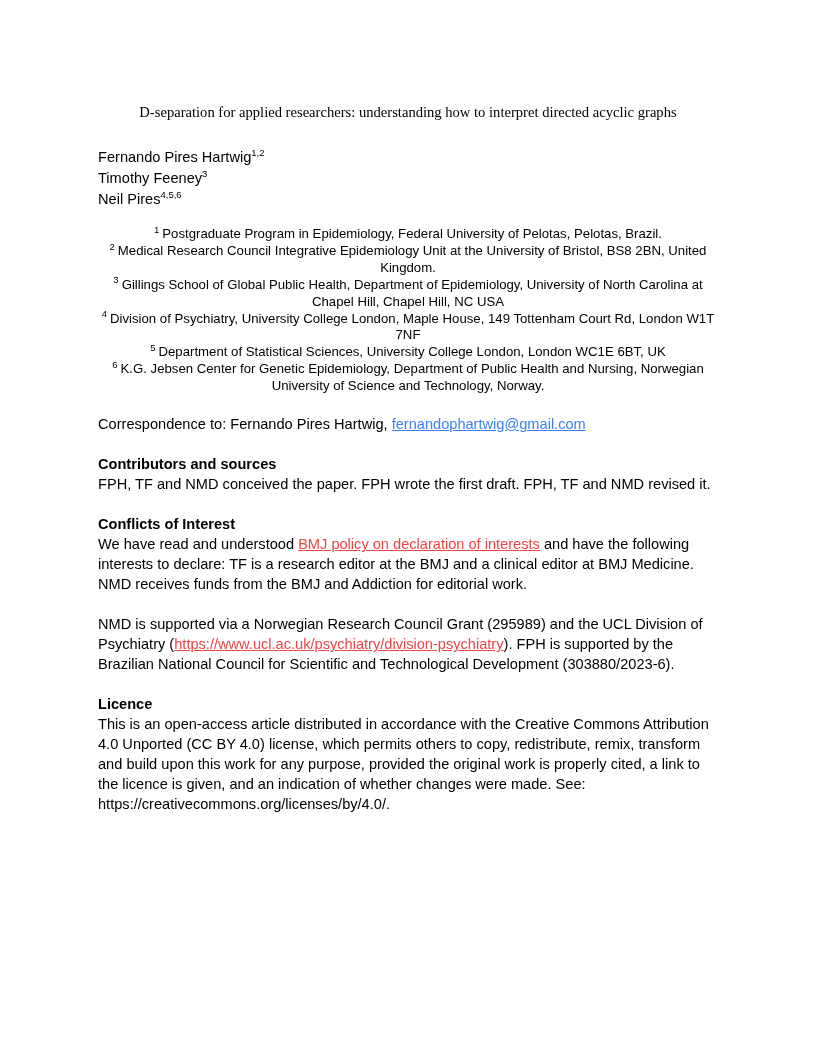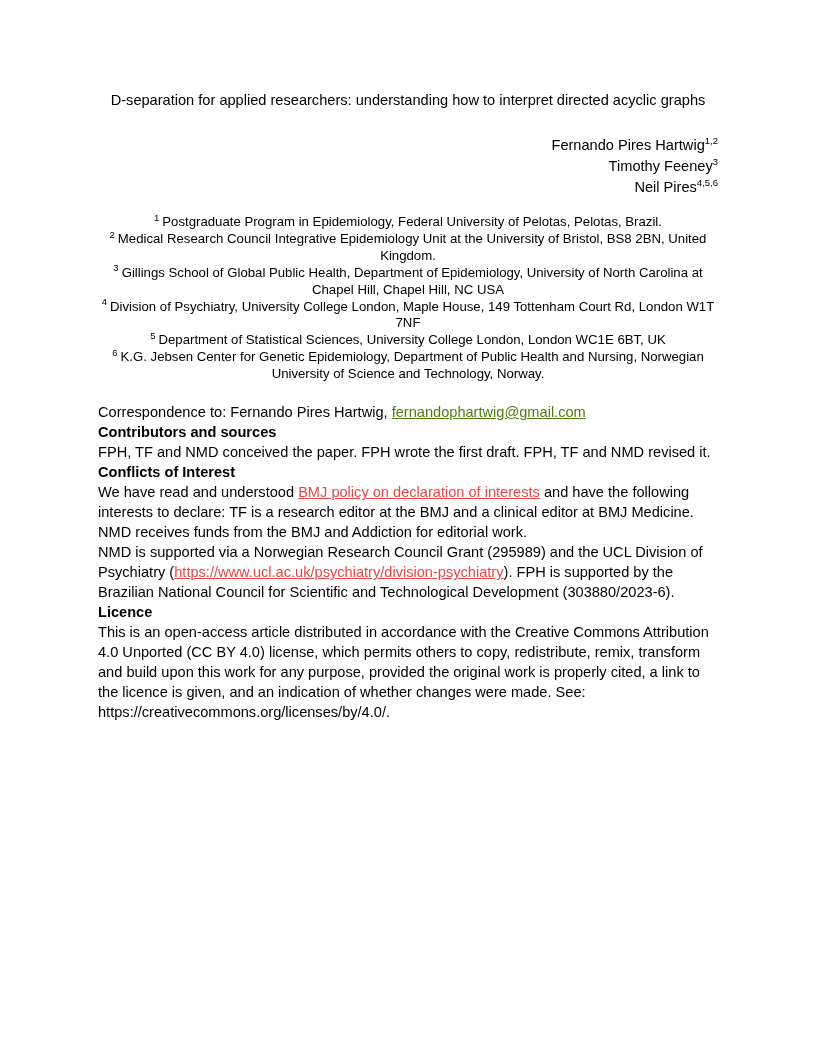--- a/index.html
+++ b/index.html
@@ -9,48 +9,49 @@
     height: 1056px;
     margin: 0 auto;
     background: #ffffff;
     padding: 85px 98px 40px 98px;
     font-family: "Liberation Sans", sans-serif;
     font-size: 14.6px;
     color: #000000;
     overflow: hidden;
   }
   .title {
-    margin: 4px;
+    margin: 16px;
     text-align: center;
     font-size: 14.6px;
     font-weight: 400;
     line-height: 22px;
+    font-family: Liberation Serif, serif;
   }
-  .authors { margin-top: 24px; text-align: right; }
+  .authors { margin-top: 24px; text-align: left; }
   .author { margin: 0; line-height: 21px; }
   .affiliations {
     margin-top: 16px;
     text-align: center;
     font-size: 13.2px;
     line-height: 16.9px;
   }
   .affil { margin: 0; }
   sup { font-size: 9.5px; line-height: 0; vertical-align: super; }
   .affil sup { margin-right: 3px; }
   .para { margin: 19px 0 0 0; line-height: 20px; }
-  .doc-section { }
+  .doc-section { margin-top: 20px; }
   .section-heading {
     margin: 0;
     font-size: 14.6px;
     font-weight: 700;
     line-height: 20px;
   }
   .doc-section p { margin: 0; line-height: 20px; }
   a { text-decoration: underline; cursor: pointer; }
-  a.email-link-style { color: #4d7c0f; }
+  a.email-link-style { color: #3b82f6; }
   a.web-link-style { color: #ef4444; text-decoration: underline; }
 </style>
 </head>
 <body>
 
 <div class="page">
 
   <h1 class="title">D-separation for applied researchers: understanding how to interpret directed acyclic graphs</h1>
 
   <div class="authors">

